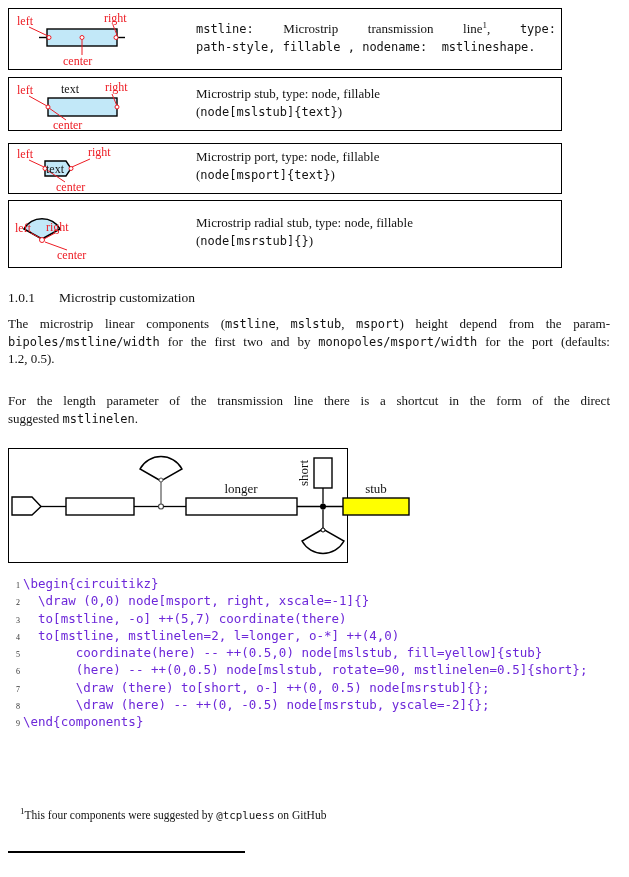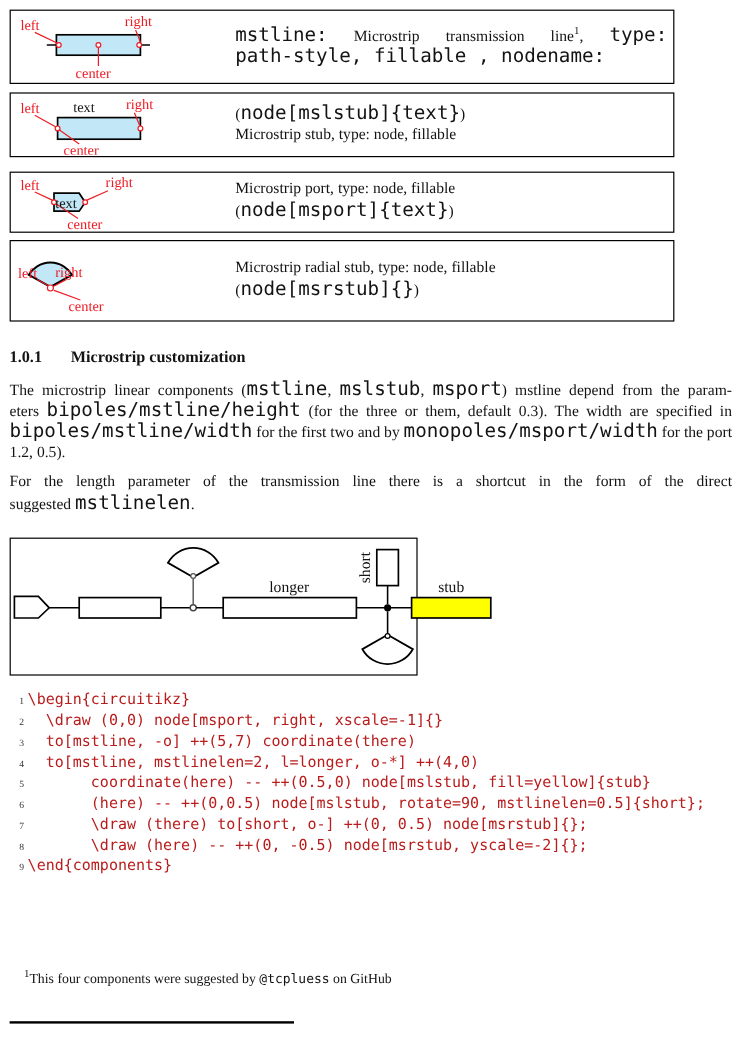--- a/index.html
+++ b/index.html
@@ -9,37 +9,37 @@
     font-family:"Liberation Serif", serif; color:#131313;
   }
   .spec-box {
     position:absolute; left:8px; width:554px;
     border:1.5px solid #000; background:#fff;
   }
   .spec-box svg { position:absolute; left:0; top:0; }
   .spec-text { position:absolute; left:187px; width:360px; }
   .tline { font-size:13px; line-height:18px; height:18px; overflow:hidden; }
   .just { text-align:justify; text-align-last:justify; }
-  .mono { font-family:"DejaVu Sans Mono","Liberation Mono",monospace; font-size:16px; white-space:pre-wrap; }
+  .mono { font-family:"DejaVu Sans Mono","Liberation Mono",monospace; font-size:12px; white-space:pre-wrap; }
   .para { position:absolute; left:8px; width:602px; font-size:13px; }
   .pline { line-height:17.5px; height:17.5px; overflow:hidden; }
   sup.fn { font-size:9px; vertical-align:super; line-height:0; }
-  .heading { position:absolute; left:8px; font-size:13.5px; font-weight:bold; }
+  .heading { position:absolute; left:8px; font-size:13.5px; font-weight:normal; }
   .heading .num { margin-right:24px; }
   .figure-box {
     position:absolute; left:8px; top:448px; width:340px; height:115px;
     border:1.5px solid #000; background:#fff;
   }
   .code-block { position:absolute; left:8px; top:574px; width:614px; }
   .code-line { line-height:17.3px; height:17.3px; white-space:pre; overflow:hidden; }
   .lineno {
     display:inline-block; width:12px; text-align:right; margin-right:3px;
     font-family:"Liberation Serif", serif; font-size:8px; color:#333;
   }
-  .codetxt { font-family:"DejaVu Sans Mono","Liberation Mono",monospace; font-size:12.5px; color:#b91c1c; }
+  .codetxt { font-family:"DejaVu Sans Mono","Liberation Mono",monospace; font-size:12.5px; color:#6d28d9; }
   .footnote-rule { position:absolute; left:8px; top:851px; width:237px; height:1.5px; background:#000; }
   .footnote { position:absolute; left:8px; top:809px; width:600px; font-size:11.5px; }
   .footnote .mono { font-size:10.8px; }
   svg text { font-family:"Liberation Serif", serif; }
   .redlbl { fill:#ed1c24; font-size:12px; }
   .blklbl { fill:#131313; font-size:12px; }
   .figlbl { fill:#131313; font-size:13px; }
 </style>
 </head>
 <body>
@@ -72,22 +72,22 @@
     <line x1="103" y1="16" x2="108" y2="28" stroke="#ed1c24" stroke-width="1"></line>
     <line x1="57" y1="42" x2="40" y2="30" stroke="#ed1c24" stroke-width="1"></line>
     <circle cx="39" cy="29" r="2" fill="#fff" stroke="#ed1c24" stroke-width="1"></circle>
     <circle cx="108" cy="29" r="2" fill="#fff" stroke="#ed1c24" stroke-width="1"></circle>
     <text x="52" y="15" class="blklbl">text</text>
     <text x="8" y="16" class="redlbl">left</text>
     <text x="96" y="13" class="redlbl">right</text>
     <text x="44" y="51" class="redlbl">center</text>
   </svg>
   <div class="spec-text" style="top:7px;">
+    <div class="tline">Microstrip stub, type: node, fillable</div>
     <div class="tline"><span>(</span><span class="mono">node[mslstub]{text}</span><span>)</span></div>
-    <div class="tline">Microstrip stub, type: node, fillable</div>
   </div>
 </div>
 
 <div class="spec-box" style="top:143px;height:51px;">
   <svg width="186" height="48" viewBox="0 0 186 48">
     <path d="M36,17 L57,17 L62,24.5 L57,32 L36,32 Z" fill="#c2e8f8" stroke="#000" stroke-width="1.4"></path>
     <line x1="20" y1="16" x2="35" y2="23" stroke="#ed1c24" stroke-width="1"></line>
     <line x1="81" y1="15" x2="63" y2="23" stroke="#ed1c24" stroke-width="1"></line>
     <line x1="56" y1="38" x2="38" y2="26" stroke="#ed1c24" stroke-width="1"></line>
     <circle cx="36" cy="24.5" r="2" fill="#fff" stroke="#ed1c24" stroke-width="1"></circle>
@@ -118,22 +118,21 @@
     <div class="tline">Microstrip radial stub, type: node, fillable</div>
     <div class="tline"><span>(</span><span class="mono">node[msrstub]{}</span><span>)</span></div>
   </div>
 </div>
 
 <div class="heading" style="top:290px;">
   <span class="num">1.0.1</span><span>Microstrip customization</span>
 </div>
 
 <div class="para" style="top:315px;">
-  <div class="pline just"><span>The microstrip linear components (</span><span class="mono">mstline</span><span>, </span><span class="mono">mslstub</span><span>, </span><span class="mono">msport</span><span>) mstline depend from the param-</span></div>
-  <div class="pline just"><span>eters </span><span class="mono">bipoles/mstline/height</span><span> (for the three or them, default 0.3). The width are specified in</span></div>
+  <div class="pline just"><span>The microstrip linear components (</span><span class="mono">mstline</span><span>, </span><span class="mono">mslstub</span><span>, </span><span class="mono">msport</span><span>) height depend from the param-</span></div>
   <div class="pline just"><span class="mono">bipoles/mstline/width</span><span> for the first two and by </span><span class="mono">monopoles/msport/width</span><span> for the port (defaults:</span></div>
   <div class="pline">1.2, 0.5).</div>
 </div>
 
 <div class="para" style="top:392px;">
   <div class="pline just">For the length parameter of the transmission line there is a shortcut in the form of the direct</div>
   <div class="pline"><span>suggested </span><span class="mono">mstlinelen</span><span>.</span></div>
 </div>
 
 <div class="figure-box">

